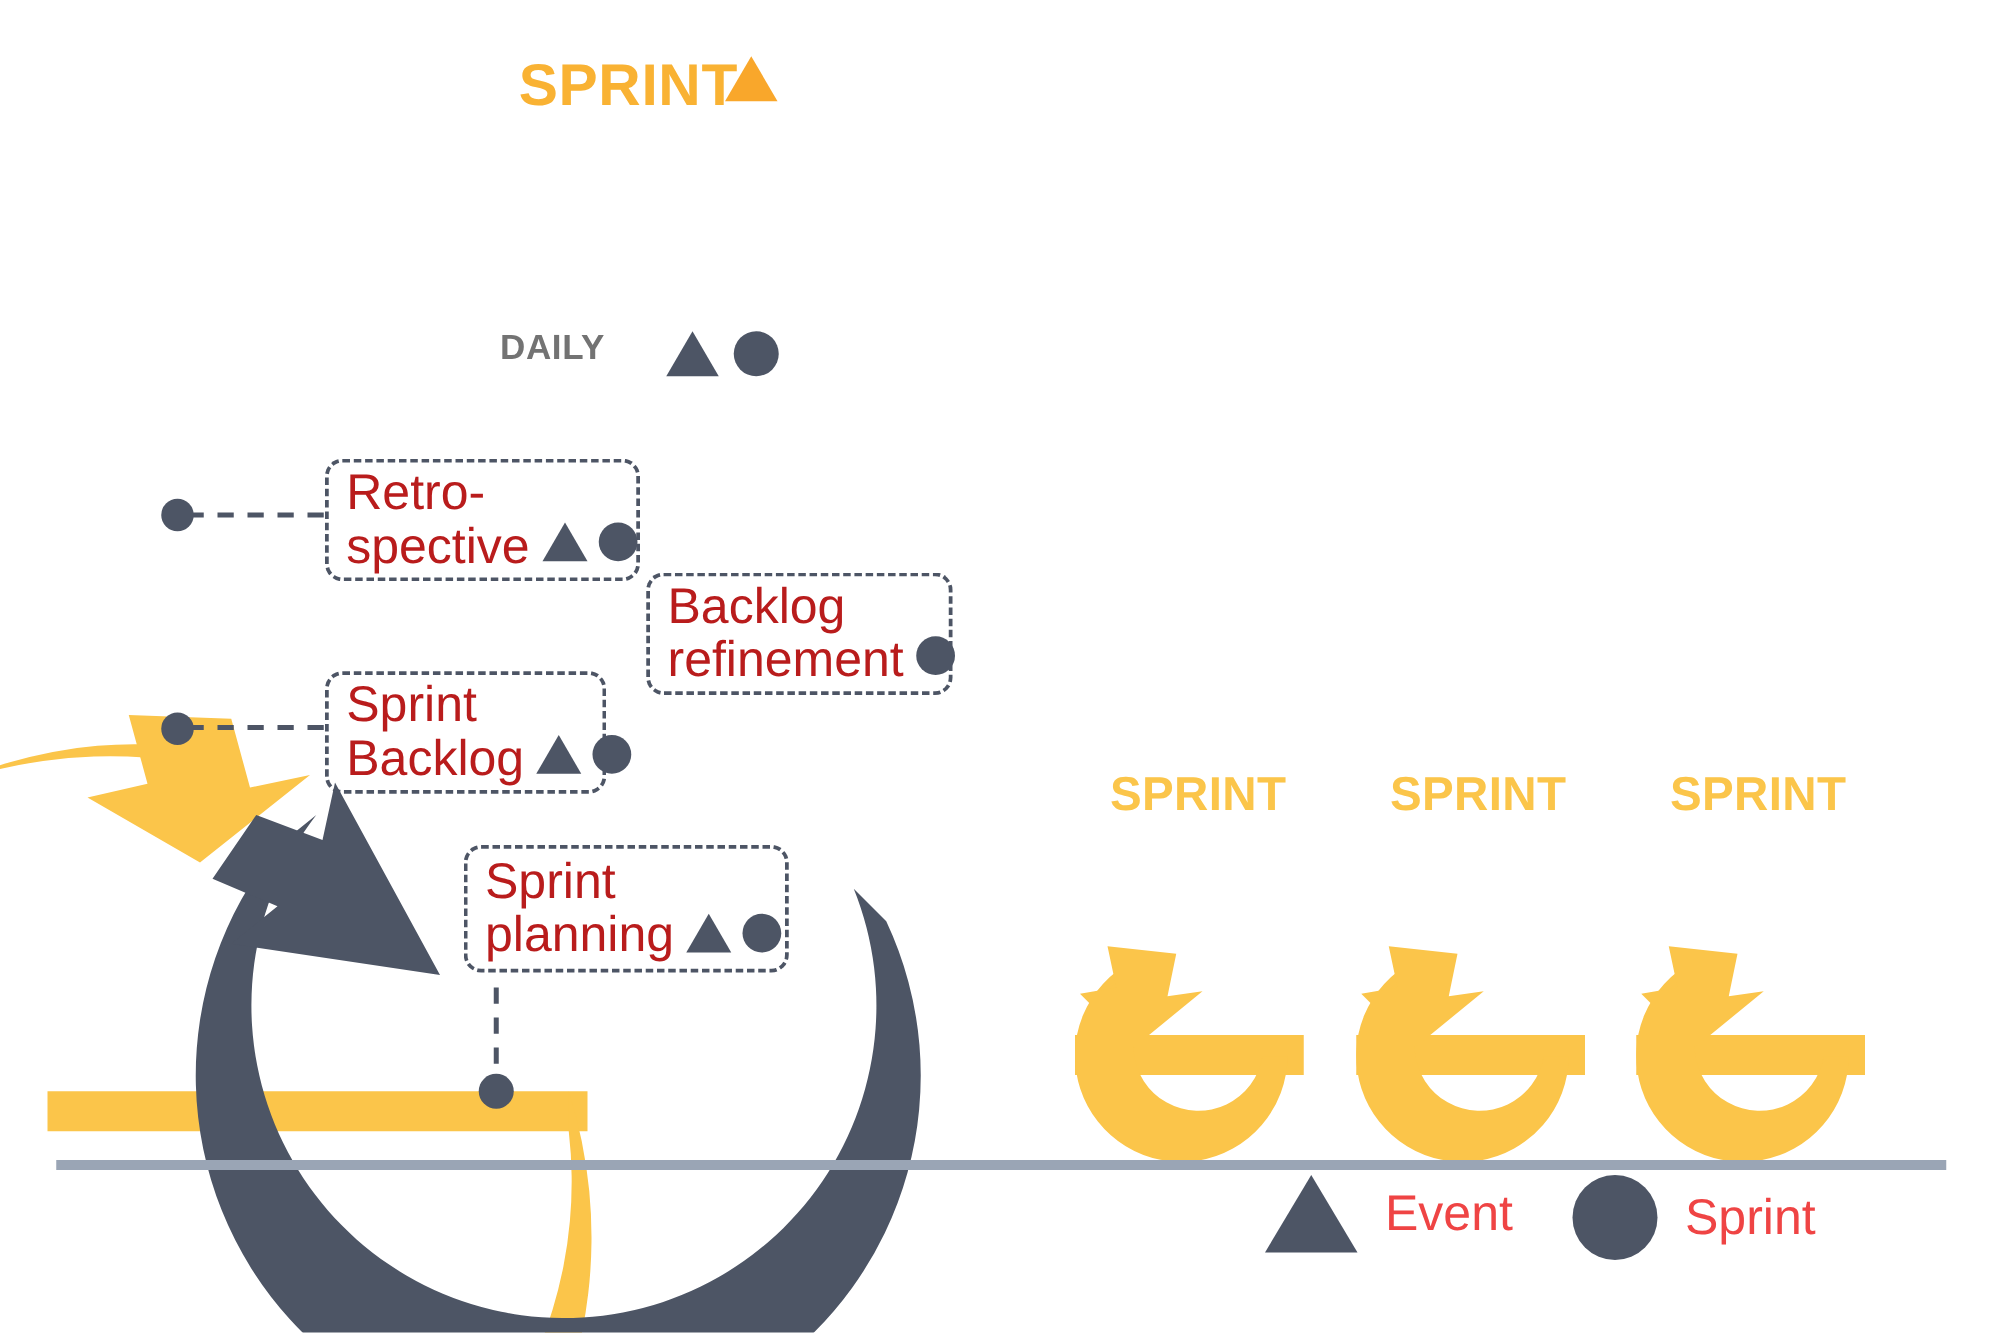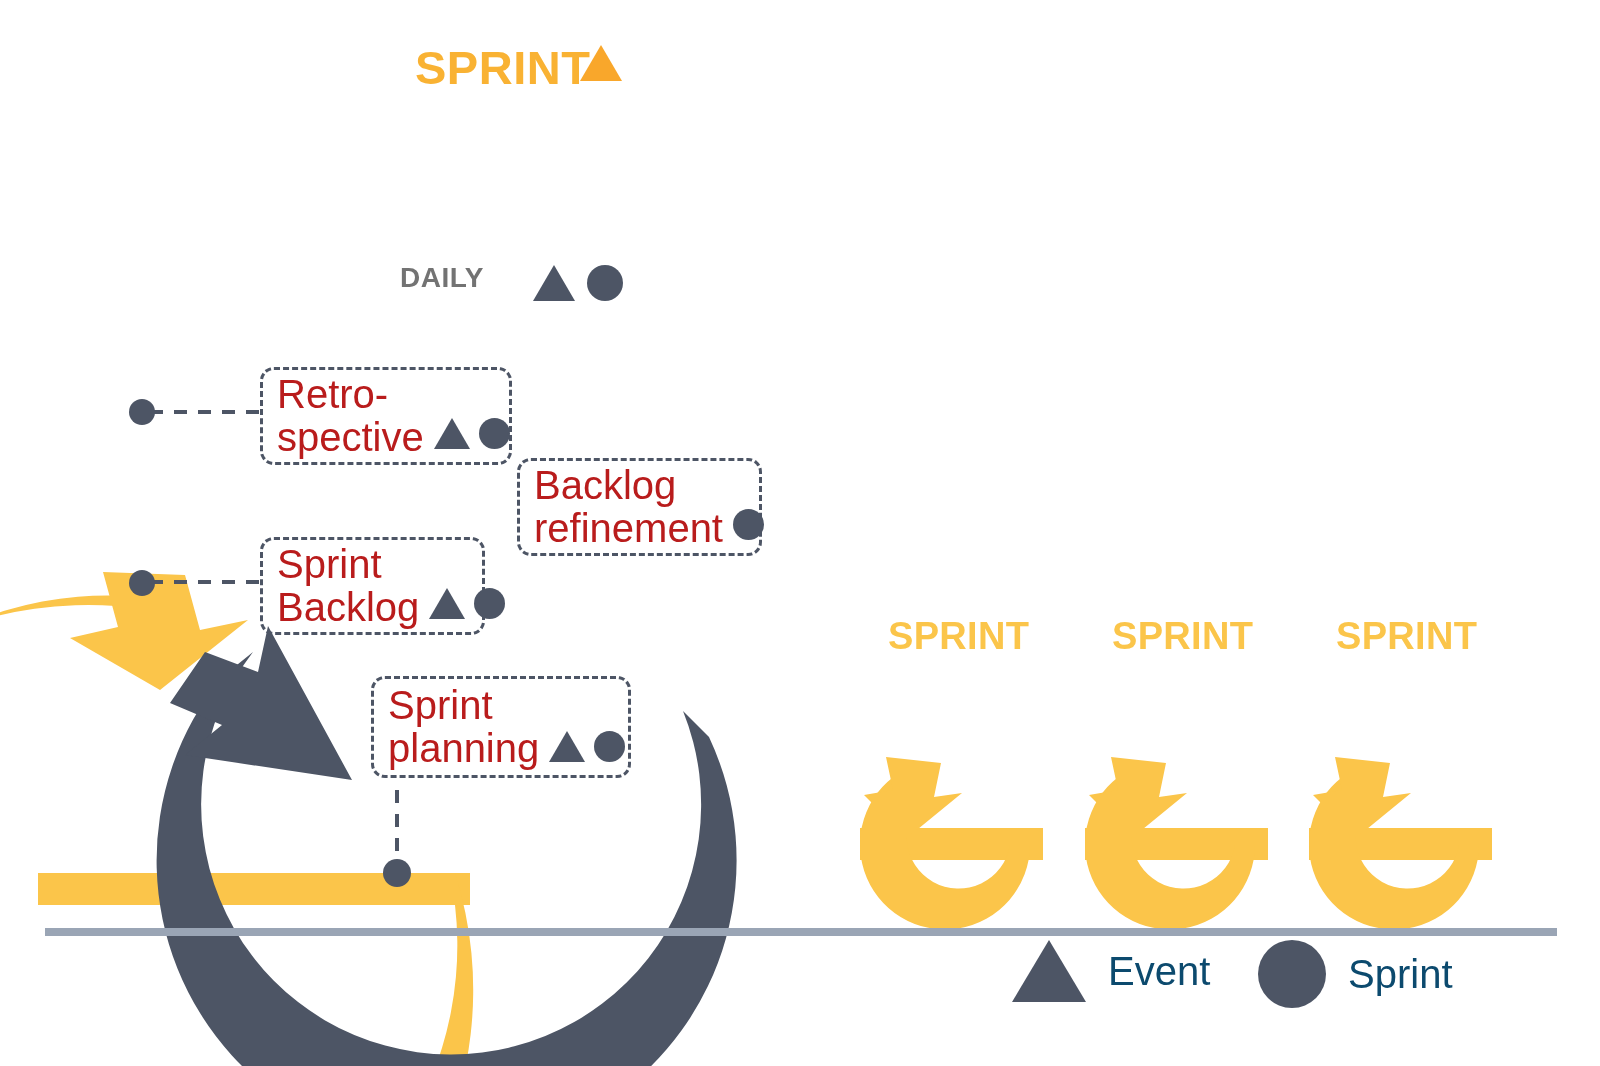--- a/index.html
+++ b/index.html
@@ -47,21 +47,21 @@
   }
   .daily-lbl {
     font-size: 28px;
     font-weight: bold;
     color: #737373;
     letter-spacing: 0.5px;
   }
   .legend-lbl {
     font-size: 40px;
     font-weight: normal;
-    color: #0c4a6e;
+    color: #ef4444;
   }
 
   
   .card {
     position: absolute;
     box-sizing: border-box;
     border: 3px dashed #4D5565;
     border-radius: 14px;
     background: transparent;
     display: flex;

